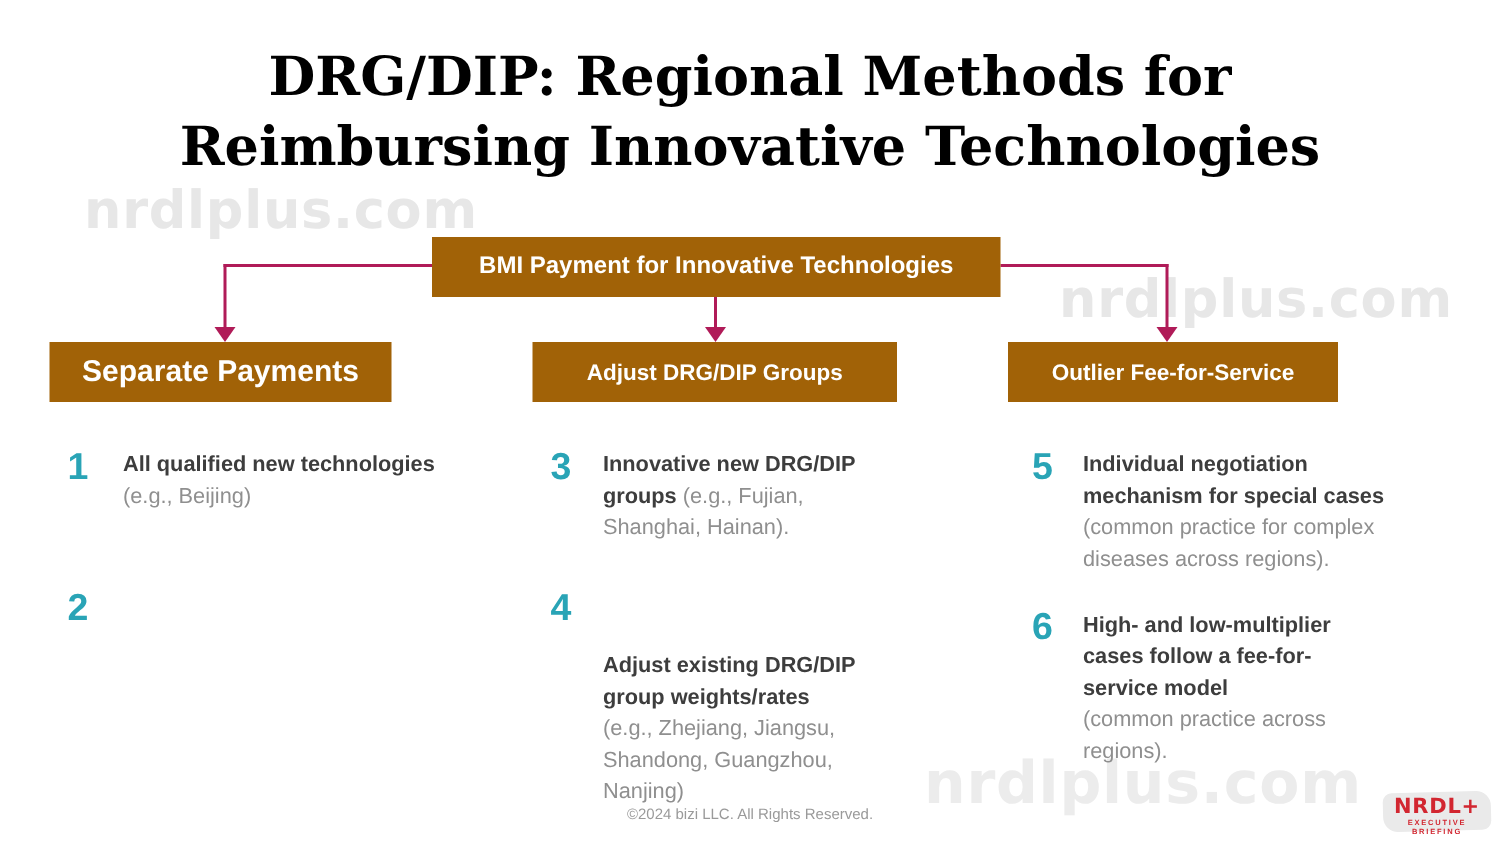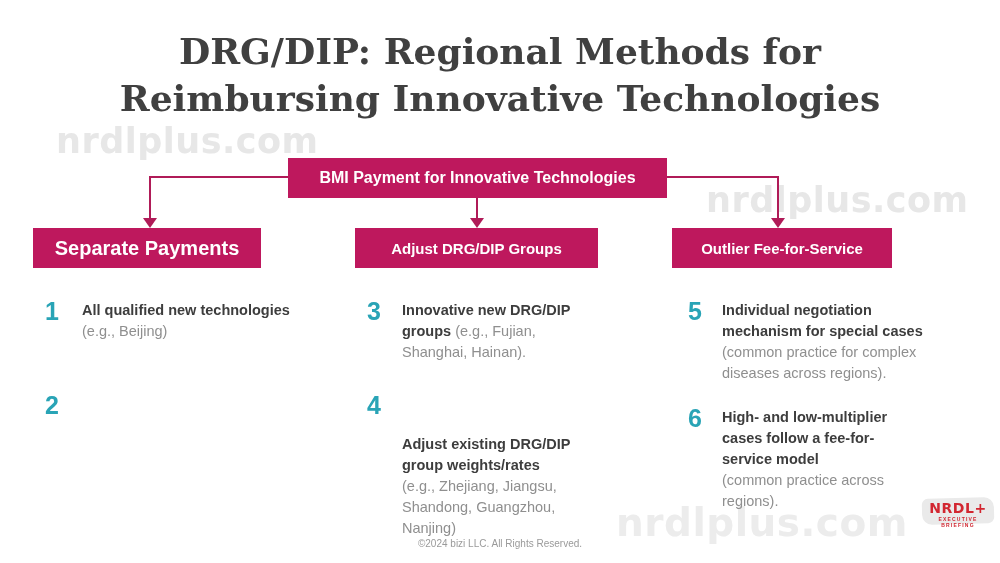--- a/index.html
+++ b/index.html
@@ -16,26 +16,26 @@
     font-family:"DejaVu Sans", sans-serif; letter-spacing:0.5px;text-align:right;
   }
   #wm1 { left:56px;  top:121px; font-size:35px; }
   #wm2 { left:706px; top:180px; font-size:35px; }
   #wm3 { left:616px; top:500px; font-size:39px; color:#ececec; }
 
   
   .title {
     position:absolute; left:100px; top:28px; width:800px; z-index:2;
     text-align:center; font-family:"DejaVu Serif", serif; font-weight:700;
-    font-size:36px; line-height:47px; color:#404040;
+    font-size:36px; line-height:47px; color:#000000;
   }
 
   
   .box {
-    position:absolute; z-index:2; background:#be185d; color:#ffffff;
+    position:absolute; z-index:2; background:#a16207; color:#ffffff;
     display:flex; align-items:center; justify-content:center;
     text-align:center; font-weight:600;
   }
   #root-box { left:288px; top:158px; width:379px; height:40px; font-size:16px; }
   #branch-box-0 { left:33px;  top:228px; width:228px; height:40px; font-size:20px; }
   #branch-box-1 { left:355px; top:228px; width:243px; height:40px; font-size:15px; }
   #branch-box-2 { left:672px; top:228px; width:220px; height:40px; font-size:15px; }
 
   
   .line { position:absolute; background:#b01b58; z-index:1; }
@@ -72,21 +72,21 @@
   #num-6 { left:688px; top:406px; } #item-6 { left:722px; top:407px; width:200px; }
 
   
   .footer {
     position:absolute; left:0; top:538px; width:1000px; z-index:2;
     text-align:center; font-size:10px; color:#9a9a9a;
   }
 
   
   .logo {
-    position:absolute; left:922px; top:496px; width:72px; height:32px; z-index:2;
+    position:absolute; left:922px; top:526px; width:72px; height:32px; z-index:2;
   }
   .logo-bg {
     position:absolute; left:0; top:2px; width:72px; height:26px;
     background:#eaeaea; border-radius:6px 10px 6px 10px;
     transform:rotate(-1.5deg);
   }
   .logo-name {
     position:absolute; left:0; top:4px; width:72px; text-align:center;
     color:#d22630; font-weight:800; font-size:14px; letter-spacing:0.5px;
     font-family:"DejaVu Sans", sans-serif;

